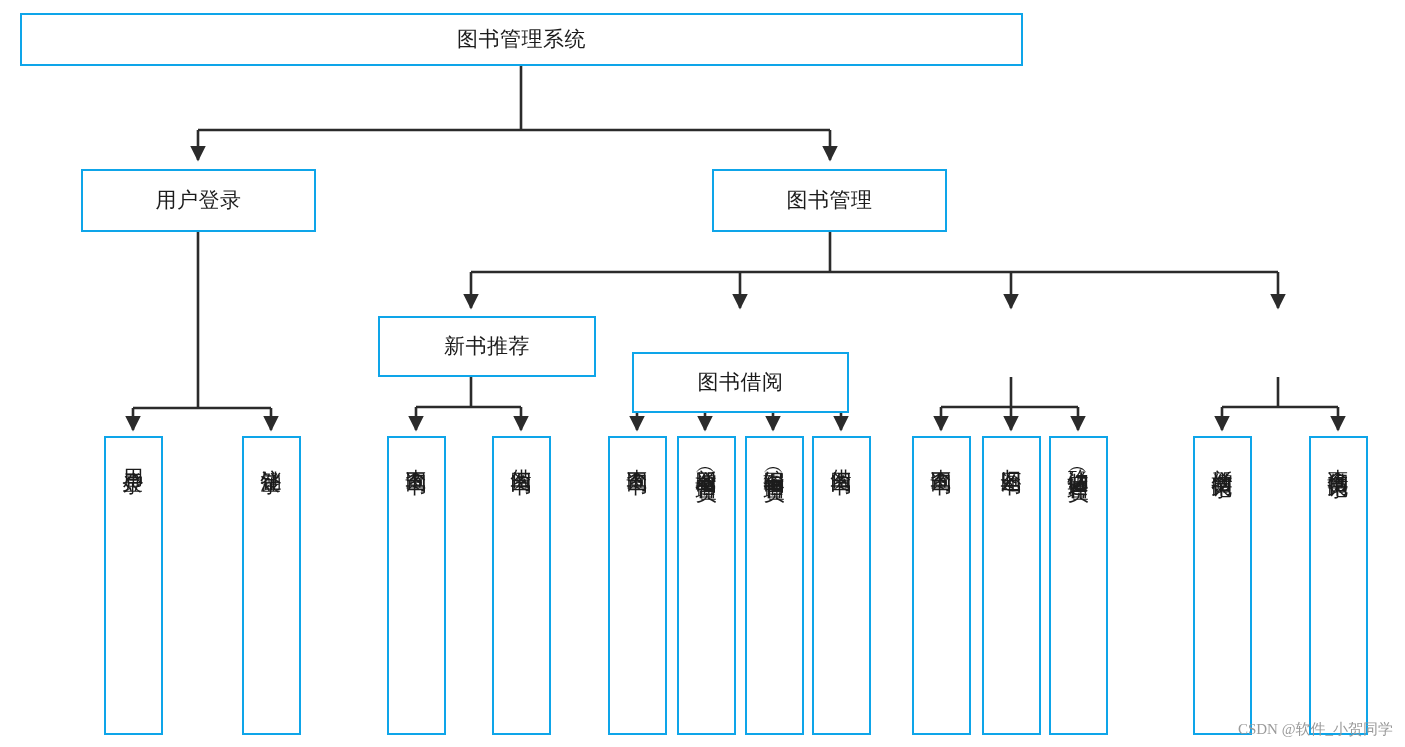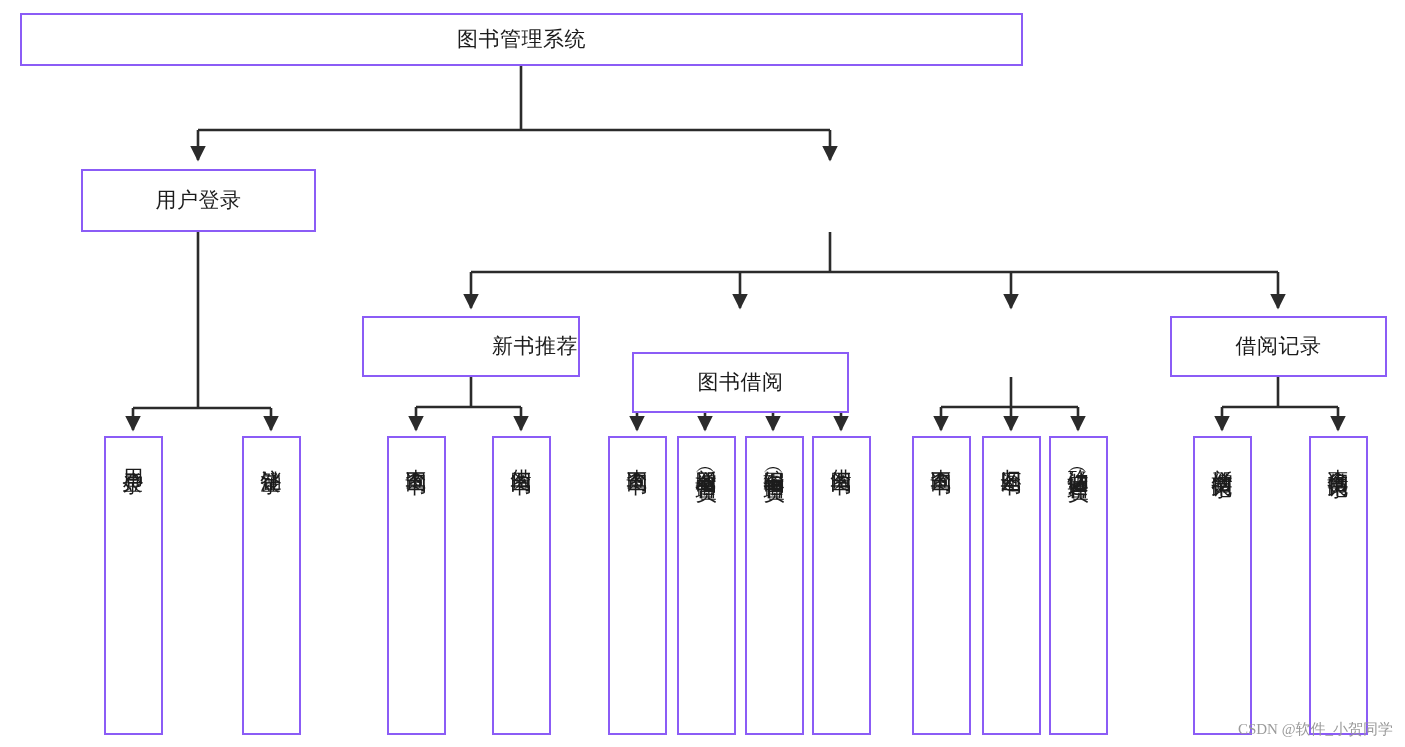--- a/index.html
+++ b/index.html
@@ -23,21 +23,21 @@
     left: 0;
     top: 0;
     width: 1405px;
     height: 747px;
     pointer-events: none;
   }
   .node {
     position: absolute;
     box-sizing: border-box;
     background: #ffffff;
-    border: 2px solid #8b5cf6;
+    border: 2px solid #0ea5e9;
     display: flex;
     align-items: center;
     justify-content: center;
     z-index: 2;
   }
   .node .label {
     text-align: center;
     color: #1c1c1c;
     line-height: 1.18;
     letter-spacing: 0.5px;
@@ -128,33 +128,33 @@
   </svg>
 
   <div class="node root horiz" style="left:20px; top:13px; width:1003px; height:53px;">
     <span class="label">图书管理系统</span>
   </div>
 
   <div class="node horiz" style="left:81px; top:169px; width:235px; height:63px;">
     <span class="label">用户登录</span>
   </div>
 
-
-  <div class="node horiz" style="left:362px; top:316px; width:218px; height:61px;justify-content:flex-end;">
+  <div class="node horiz" style="left:712px; top:169px; width:235px; height:63px;">
+    <span class="label">图书管理</span>
+  </div>
+
+  <div class="node horiz" style="left:378px; top:316px; width:218px; height:61px;">
     <span class="label">新书推荐</span>
   </div>
 
   <div class="node horiz" style="left:632px; top:316px; width:217px; height:61px;margin-top:36px;">
     <span class="label">图书借阅</span>
   </div>
 
 
-  <div class="node horiz" style="left:1170px; top:316px; width:217px; height:61px;">
-    <span class="label">借阅记录</span>
-  </div>
 
   <div class="node vert" style="left:104px; top:436px; width:59px; height:299px;">
     <span class="label">用户登录</span>
   </div>
 
   <div class="node vert" style="left:242px; top:436px; width:59px; height:299px;">
     <span class="label">注销登录</span>
   </div>
 
   <div class="node vert" style="left:387px; top:436px; width:59px; height:299px;">

